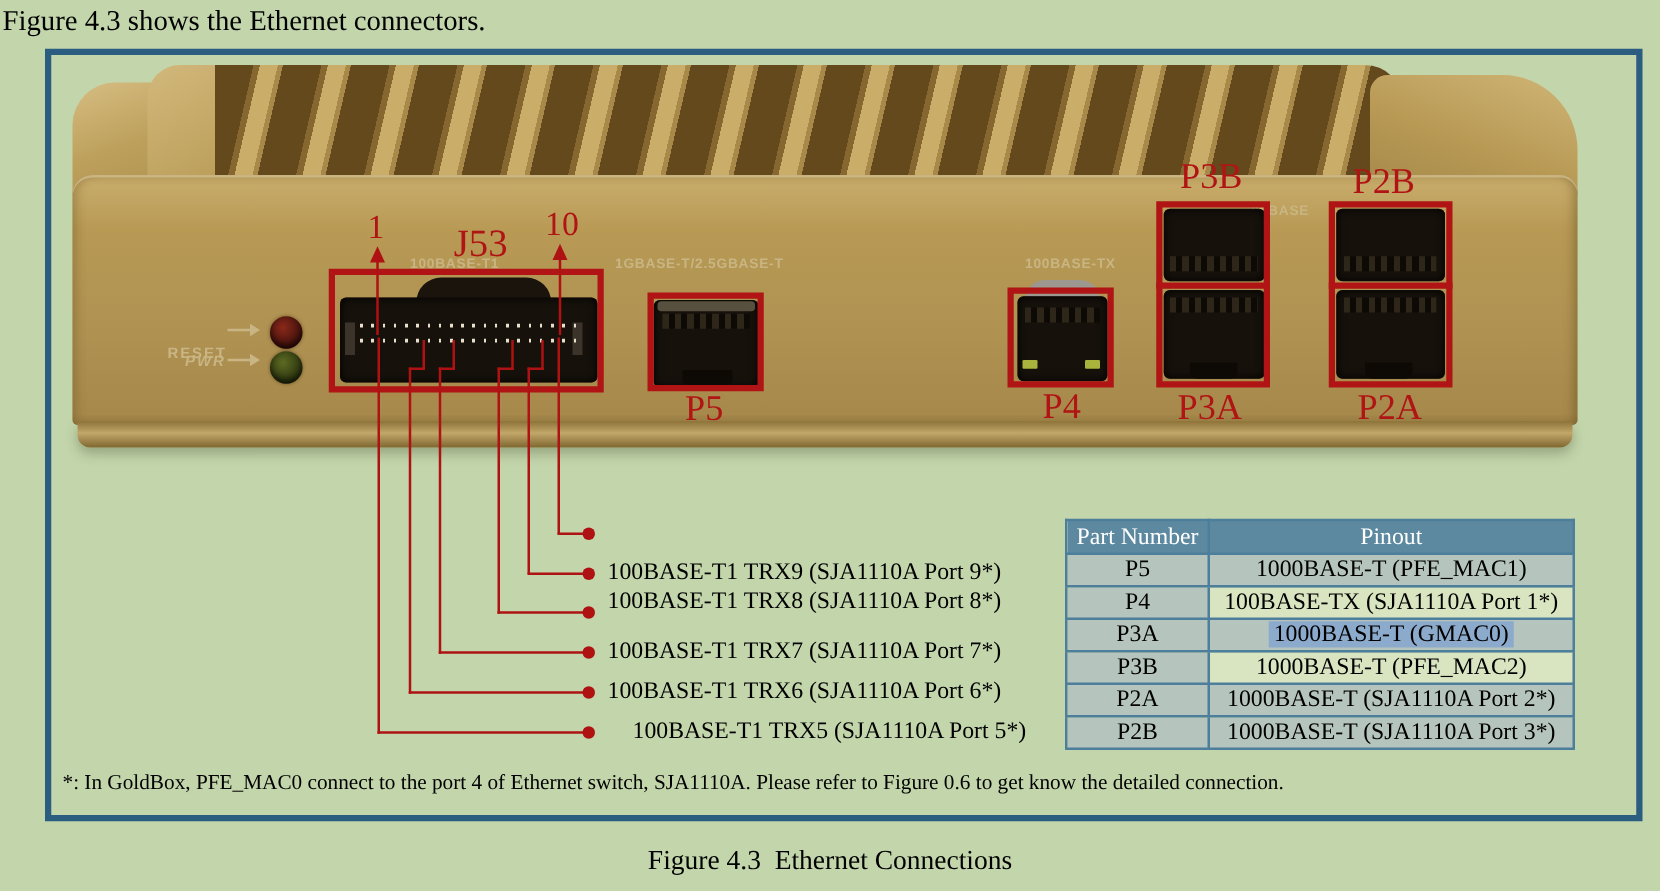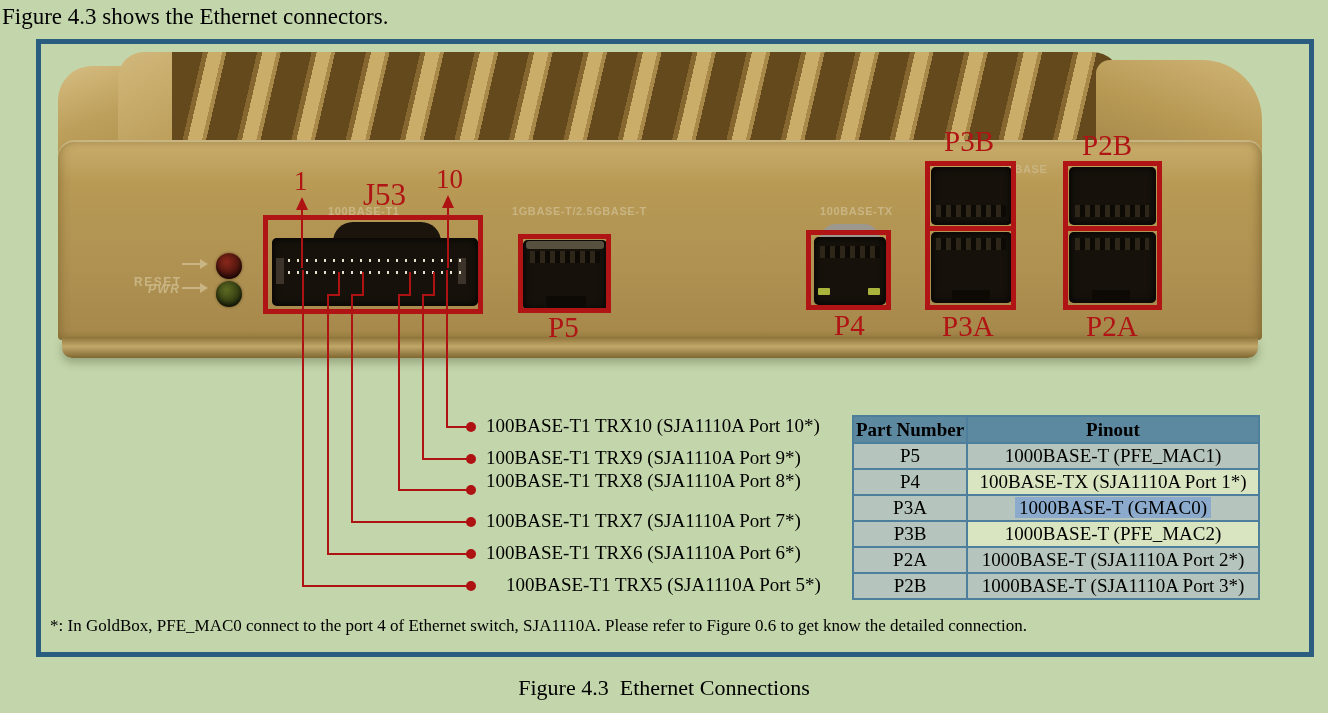--- a/index.html
+++ b/index.html
@@ -68,21 +68,21 @@
   .vline,.hline,.stub,.jog{background:#ae1212;}
   .vline,.stub{width:2px;}
   .hline,.jog{height:2px;}
   .dot{width:10px;height:10px;border-radius:50%;background:#ae1212;}
   .arrowhead-up{width:0;height:0;border-left:6px solid transparent;border-right:6px solid transparent;border-bottom:13px solid #ae1212;}
   .callout-text{font-size:19px;line-height:24px;white-space:nowrap;}
 
   
   .pin-table{border-collapse:collapse;table-layout:fixed;width:406px;font-size:19px;}
   .pin-table td,.pin-table th{border:2px solid var(--tbl-border);text-align:center;padding:0;height:24px;overflow:hidden;white-space:nowrap;}
-  .pin-table th{background:var(--tbl-head);color:#000000;font-weight:bold;height:25px;}
+  .pin-table th{background:var(--tbl-head);color:#ffffff;font-weight:normal;height:25px;}
   .bg-gray{background:var(--cell-gray);}
   .bg-green{background:var(--cell-green);}
   .hl{background:var(--hilite);padding:0 4px;}
 </style>
 </head>
 <body>
 
 <div class="page">
 
   <div class="abs intro">Figure 4.3 shows the Ethernet connectors.</div>
@@ -103,21 +103,21 @@
     </div>
   <div class="abs led led-red" style="left:216px;top:253px;"></div>
   <div class="abs panel-lbl" style="left:148px;top:282px;font-style:italic;">PWR</div>
   <div class="abs" style="left:182px;top:282px;width:28px;height:12px;">
       <div class="arrow-line"></div>
       <div class="arrow-head"></div>
     </div>
   <div class="abs led led-green" style="left:216px;top:281px;"></div>
 
   <div class="abs silk" style="left:328px;top:205px;">100BASE-T1</div>
-  <div class="abs silk" style="left:512px;top:205px;">1GBASE-T/2.5GBASE-T</div>
+  <div class="abs silk" style="left:492px;top:205px;">1GBASE-T/2.5GBASE-T</div>
   <div class="abs silk" style="left:820px;top:205px;">100BASE-TX</div>
   <div class="abs silk" style="left:1001px;top:163px;">00BASE</div>
 
   <div class="abs" style="left:333px;top:222px;width:108px;height:20px;background:#1a140d;border-radius:50px 50px 0 0;"></div>
   <div class="abs port" style="left:272px;top:238px;width:206px;height:68px;"></div>
   <div class="abs" style="left:276px;top:258px;width:8px;height:26px;background:#3c342a;"></div>
   <div class="abs" style="left:458px;top:258px;width:8px;height:26px;background:#3c342a;"></div>
   <div class="abs pins" style="left:288px;top:259px;width:174px;"></div>
   <div class="abs pins" style="left:288px;top:271px;width:174px;"></div>
 
@@ -164,21 +164,20 @@
   <div class="abs rlabel" style="left:548px;top:313px;">P5</div>
   <div class="abs rlabel" style="left:834px;top:311px;">P4</div>
   <div class="abs rlabel" style="left:944px;top:127px;">P3B</div>
   <div class="abs rlabel" style="left:1082px;top:131px;">P2B</div>
   <div class="abs rlabel" style="left:942px;top:312px;">P3A</div>
   <div class="abs rlabel" style="left:1086px;top:312px;">P2A</div>
 
   <div class="abs vline" style="left:446px;top:270px;height:157px;"></div>
   <div class="abs hline" style="left:446px;top:426px;width:22px;"></div>
   <div class="abs dot" style="left:466px;top:422px;"></div>
-  <div class="abs callout-text" style="left:486px;top:414px;">100BASE-T1 TRX10 (SJA1110A Port 10*)</div>
 
   <div class="abs stub" style="left:433px;top:272px;height:24px;"></div>
   <div class="abs jog" style="left:422px;top:294px;width:13px;"></div>
   <div class="abs vline" style="left:422px;top:294px;height:165px;"></div>
   <div class="abs hline" style="left:422px;top:458px;width:46px;"></div>
   <div class="abs dot" style="left:466px;top:454px;"></div>
   <div class="abs callout-text" style="left:486px;top:446px;">100BASE-T1 TRX9 (SJA1110A Port 9*)</div>
 
   <div class="abs stub" style="left:409px;top:272px;height:24px;"></div>
   <div class="abs jog" style="left:398px;top:294px;width:13px;"></div>

